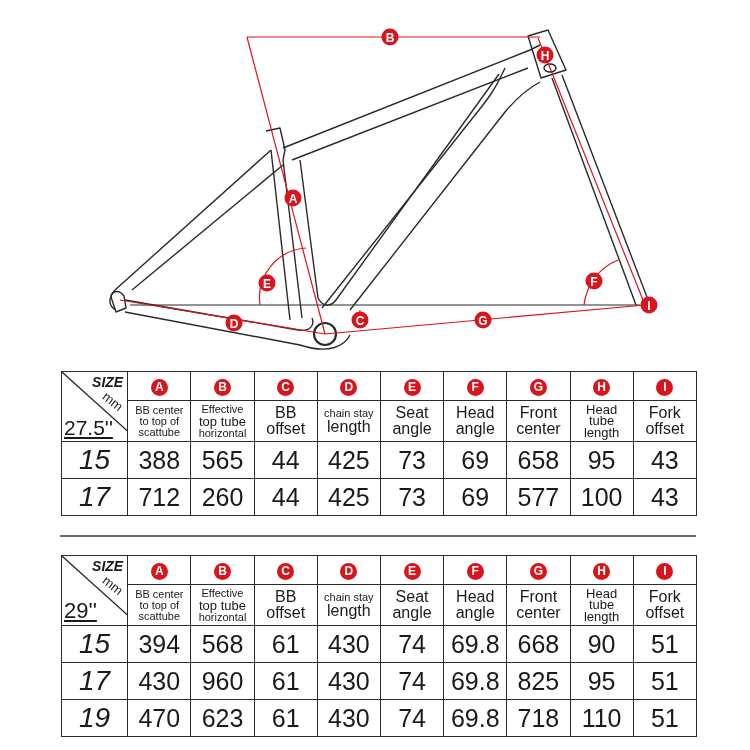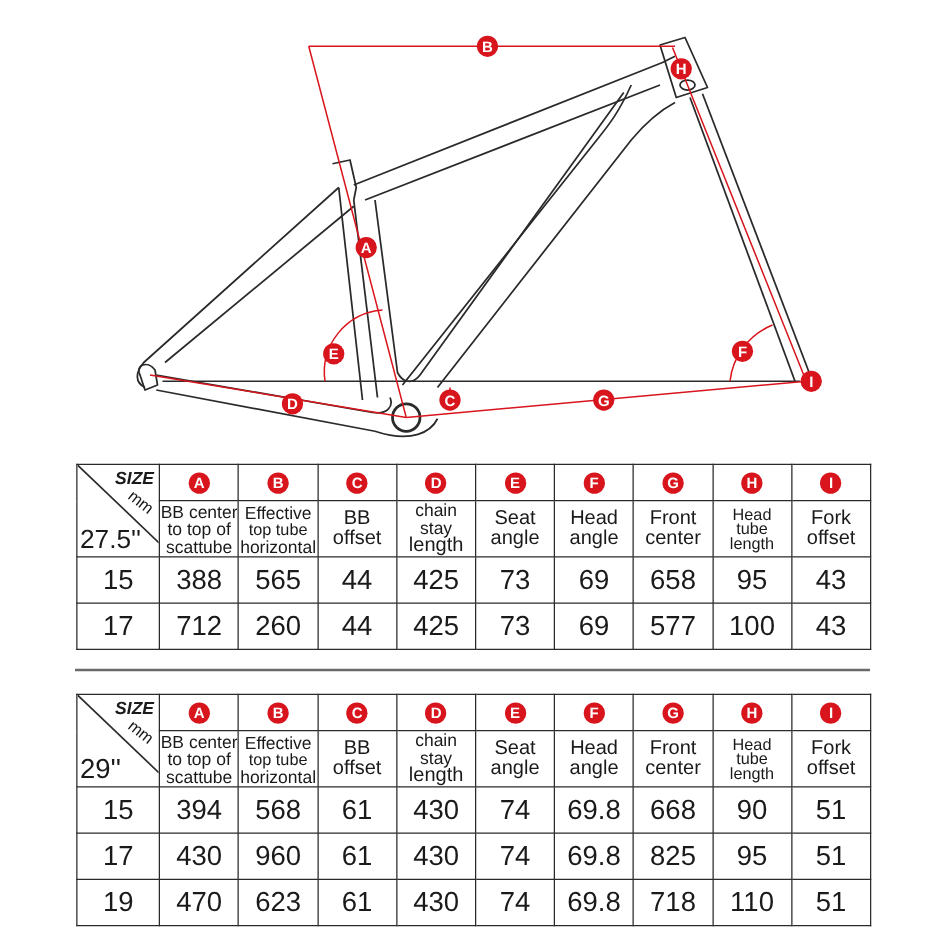--- a/index.html
+++ b/index.html
@@ -11,30 +11,30 @@
   table.geo td { border: 1.5px solid #2a2a2a; text-align: center; vertical-align: middle; padding: 0; overflow: hidden; }
   table.geo col.c0 { width: 66px; }
   table.geo col.cn { width: 63px; }
   #table-275 { top: 371px; }
   #table-29 { top: 555px; }
 
   .size-cell { position: relative; margin-left: 32px; }
   .size-cell .diag { position: absolute; left: 0; top: 0; width: 100%; height: 100%; }
   .size-cell .size-lbl { position: absolute; right: 4px; top: 2px; font-weight: bold; font-style: italic; font-size: 14px; }
   .size-cell .mm-lbl { position: absolute; right: 4px; top: 22px; font-size: 13px; transform: rotate(38deg); transform-origin: center; }
-  .size-cell .wheel-lbl { position: absolute; left: 2px; bottom: 1px; font-size: 21px; }
+  .size-cell .wheel-lbl { position: absolute; left: 2px; bottom: 1px; font-size: 21px; text-decoration: underline; }
 
   .row-letters td { height: 28px; }
   .row-names td { height: 40px; line-height: 1.0; }
-  .row-data td { height: 36px; font-size: 22px; }
-  .row-data td.size-val { font-size: 22px; }
+  .row-data td { height: 36px; font-size: 25px; }
+  .row-data td.size-val { font-size: 28px; font-style: italic; }
 
   .letter { display: inline-block; width: 17px; height: 17px; border-radius: 50%; background: #d8141c; color: #fff; font-weight: bold; font-size: 12px; line-height: 17px; text-align: center; }
   .nm { display: block; }
-  .nm.sm { font-size: 14px; }
+  .nm.sm { font-size: 11px; }
   .nm.md { font-size: 13px; }
   .nm.lg { font-size: 16px; }
   .nm.tight { line-height: 0.85; }
 
   #separator { position: absolute; left: 60px; top: 535px; width: 636px; height: 0; border-top: 2px solid #6a6a6a; }
 </style>
 </head>
 <body>
 
 <svg id="diagram" viewBox="0 0 750 360" xmlns="http://www.w3.org/2000/svg">

